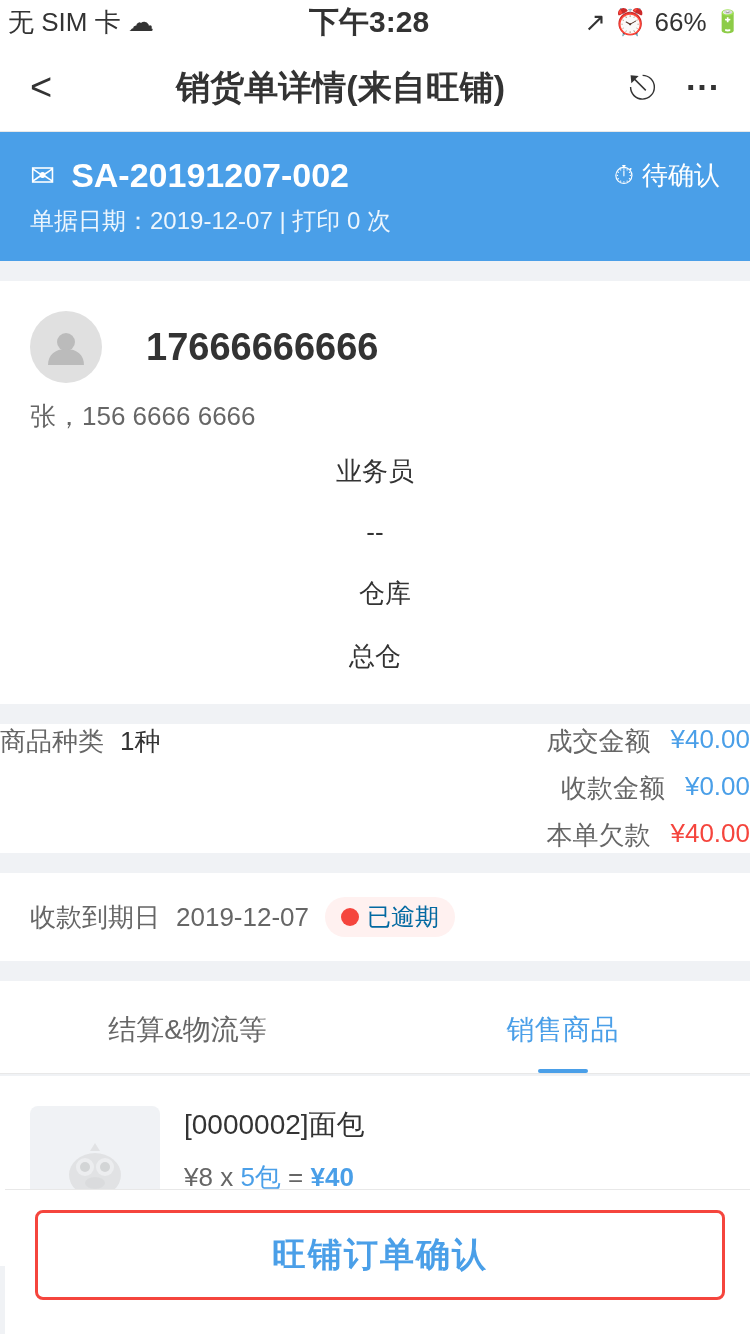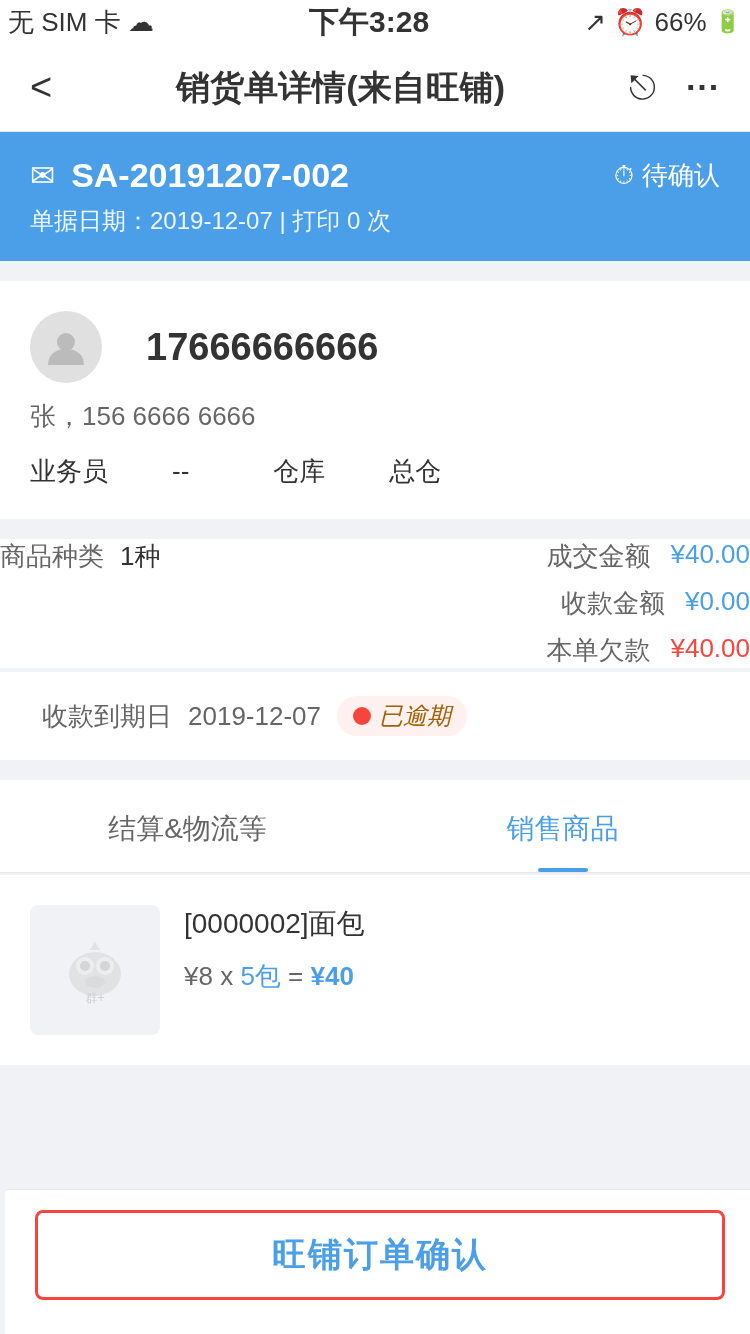--- a/index.html
+++ b/index.html
@@ -106,23 +106,24 @@
       margin-left: 24px;
     }
     .customer-name {
       font-size: 26px;
       color: #666;
       margin-bottom: 20px;
     }
     .customer-row {
       display: flex;
       align-items: center;
-      gap: 64px;
-      font-size: 26px;
-      color: #666;
+      gap: 28px;
+      font-size: 26px;
+      color: #666;
+      flex-direction: column;
     }
     .customer-row span { color: #333; }
 
     
     .summary-section {
       background: #fff;
       margin-top: 20px;
     }
     .summary-row {
       display: flex;
@@ -148,38 +149,37 @@
       gap: 20px;
       font-size: 26px;
       color: #666;
     }
     .summary-amount { color: #4a9fe8; }
     .summary-amount.red { color: #f5453d; }
 
     
     .due-section {
       background: #fff;
-      padding: 24px 42px;
-      margin-top: 4px;
+      padding: 24px 30px;
+      margin-top: 20px;
       display: flex;
       align-items: center;
       gap: 16px;
       font-size: 26px;
       color: #666;
     }
     .overdue-badge {
       background: #fff1f0;
-      color: #a16207;
+      color: #0369a1;
       border-radius: 20px;
       padding: 4px 16px;
       font-size: 24px;
       display: flex;
       align-items: center;
       gap: 8px;
-      font-style: italic;
     }
     .overdue-dot {
       width: 18px;
       height: 18px;
       border-radius: 9px;
       background: #f5453d;
       display: inline-block;
     }
 
     

